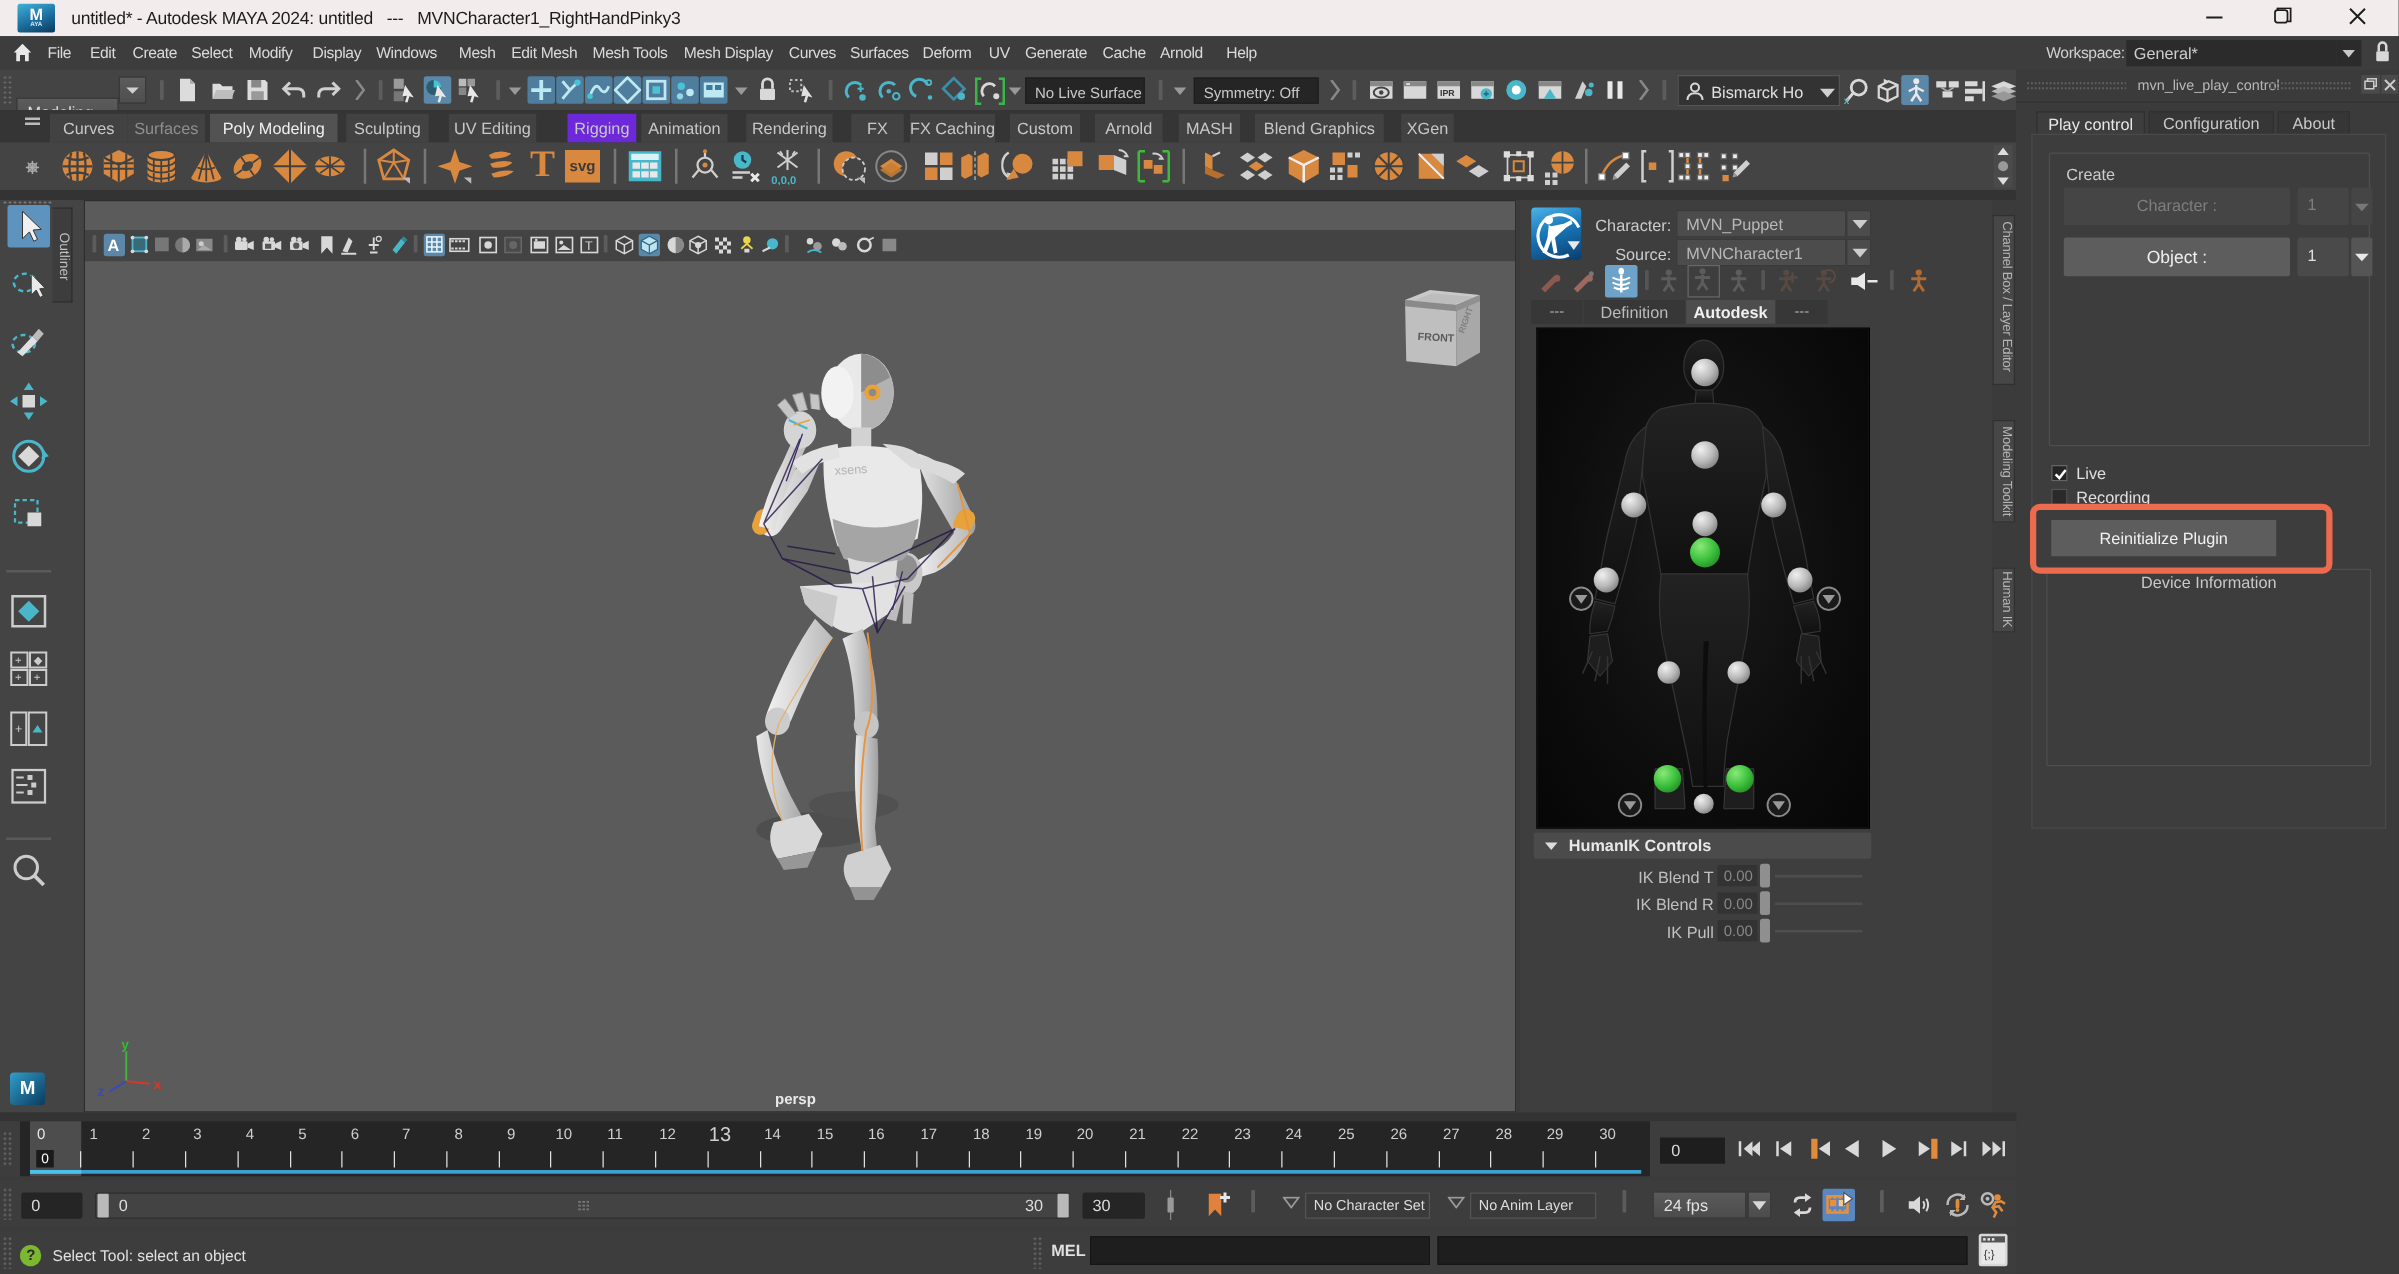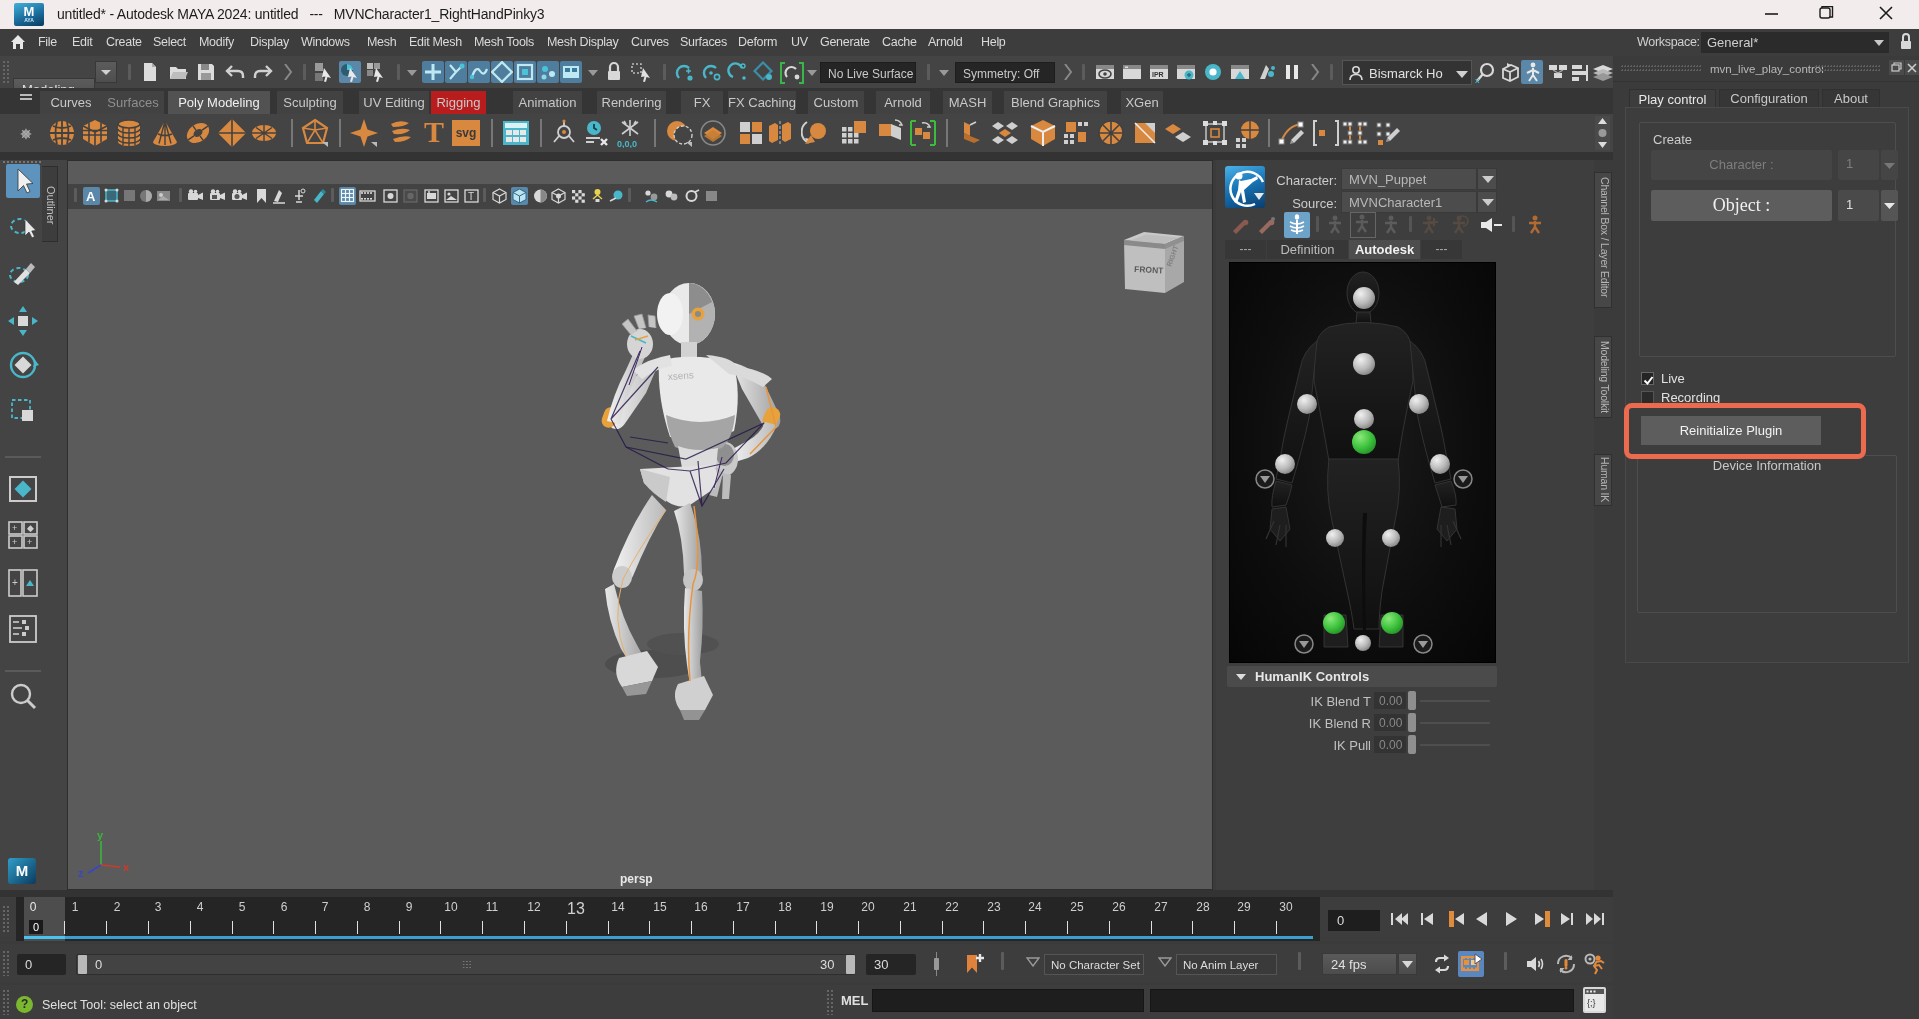--- a/index.html
+++ b/index.html
@@ -308,21 +308,21 @@
           <path d="M3 16 L13 12 L23 16 L13 20 Z" fill="#989898"></path>
         </svg></div>
     </div>
   <div id="shelftabs">
       <div class="abs" style="left:20px;top:6px;width:12px;height:2px;background:#bbb;box-shadow:0 4px 0 #bbb;"></div>
       <div class="stab" style="left:40px;width:62px;background:#424242;color:#c8c8c8;">Curves</div>
       <div class="stab" style="left:102px;width:62px;background:#424242;color:#8f8f8f;">Surfaces</div>
       <div class="stab" style="left:168px;width:102px;background:#525252;color:#f0f0f0;">Poly Modeling</div>
       <div class="stab" style="left:277px;width:66px;background:#424242;color:#c8c8c8;">Sculpting</div>
       <div class="stab" style="left:359px;width:70px;background:#424242;color:#c8c8c8;">UV Editing</div>
-      <div class="stab" style="left:431px;width:55px;background:#b91c1c;color:#c8c8c8;">Rigging</div>
+      <div class="stab" style="left:454px;width:55px;background:#6d28d9;color:#c8c8c8;">Rigging</div>
       <div class="stab" style="left:513px;width:69px;background:#424242;color:#c8c8c8;">Animation</div>
       <div class="stab" style="left:597px;width:69px;background:#424242;color:#c8c8c8;">Rendering</div>
       <div class="stab" style="left:681px;width:42px;background:#424242;color:#c8c8c8;">FX</div>
       <div class="stab" style="left:728px;width:68px;background:#424242;color:#c8c8c8;">FX Caching</div>
       <div class="stab" style="left:808px;width:56px;background:#424242;color:#c8c8c8;">Custom</div>
       <div class="stab" style="left:876px;width:54px;background:#424242;color:#c8c8c8;">Arnold</div>
       <div class="stab" style="left:943px;width:49px;background:#424242;color:#c8c8c8;">MASH</div>
       <div class="stab" style="left:1004px;width:103px;background:#424242;color:#c8c8c8;">Blend Graphics</div>
       <div class="stab" style="left:1121px;width:42px;background:#424242;color:#c8c8c8;">XGen</div>
     </div>
@@ -1135,21 +1135,21 @@
       <div class="abs" style="left:106px;top:33px;width:100px;height:19px;background:#363636;border:1px solid #303030;color:#c8c8c8;font-size:13px;text-align:center;line-height:18px;">Configuration</div>
       <div class="abs" style="left:209px;top:33px;width:58px;height:19px;background:#363636;border:1px solid #303030;color:#c8c8c8;font-size:13px;text-align:center;line-height:18px;">About</div>
       <div class="abs" style="left:12px;top:51px;width:284px;height:556px;border:1px solid #4a4a4a;background:#3d3d3d;"></div>
       <div class="abs" style="left:26px;top:66px;width:257px;height:235px;border:1px solid #4e4e4e;border-radius:2px;"></div>
       <div class="abs" style="left:40px;top:76px;font-size:13px;color:#ccc;">Create</div>
       <div class="abs" style="left:38px;top:94px;width:181px;height:30px;background:#454545;border-radius:2px;color:#7e7e7e;font-size:13px;text-align:center;line-height:30px;">Character :</div>
       <div class="abs" style="left:225px;top:94px;width:41px;height:30px;background:#454545;border-radius:2px;color:#7e7e7e;font-size:13px;padding:6px 0 0 8px;">1</div>
       <div class="abs" style="left:268px;top:94px;width:17px;height:30px;background:#454545;border-radius:2px;"><svg width="17" height="30">
           <path d="M3 13 L14 13 L8.5 19 Z" fill="#777"></path>
         </svg></div>
-      <div class="abs" style="left:38px;top:134px;width:181px;height:31px;background:#5d5d5d;border-radius:2px;color:#f0f0f0;font-size:18px;text-align:center;line-height:31px;font-family:Liberation Serif, serif;">Object :</div>
+      <div class="abs" style="left:38px;top:134px;width:181px;height:31px;background:#5d5d5d;border-radius:2px;color:#f0f0f0;font-size:14px;text-align:center;line-height:31px;">Object :</div>
       <div class="abs" style="left:225px;top:134px;width:41px;height:31px;background:#4a4a4a;border-radius:2px;color:#e0e0e0;font-size:13px;padding:7px 0 0 8px;">1</div>
       <div class="abs" style="left:268px;top:134px;width:17px;height:31px;background:#555;border-radius:2px;"><svg width="17" height="31">
           <path d="M3 13 L14 13 L8.5 19 Z" fill="#e8e8e8"></path>
         </svg></div>
       <div class="abs" style="left:28px;top:316px;width:13px;height:13px;background:#242424;border:1px solid #666;">
 <svg width="13" height="13">
           <path d="M2.5 6.5 L5.5 9.5 L10.5 3" stroke="#fff" stroke-width="2" fill="none"></path>
         </svg></div>
 <div class="abs" style="left:48px;top:315px;font-size:13px;color:#e0e0e0;">Live</div>
       <div class="abs" style="left:28px;top:335px;width:13px;height:13px;background:#2a2a2a;border:1px solid #555;"></div>

